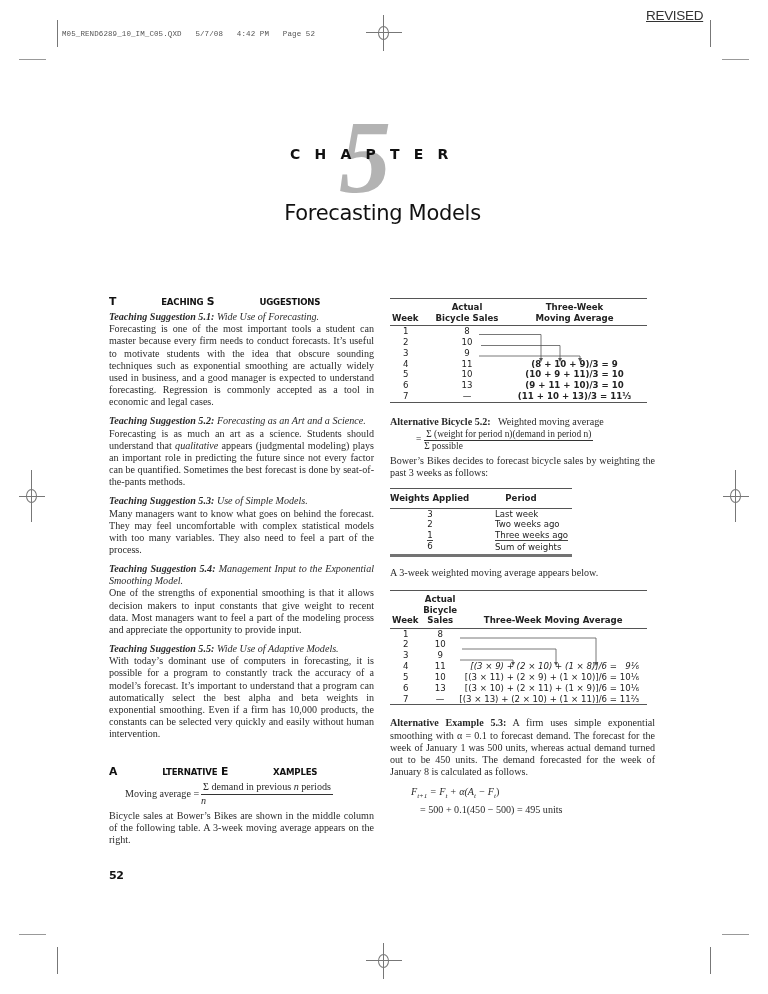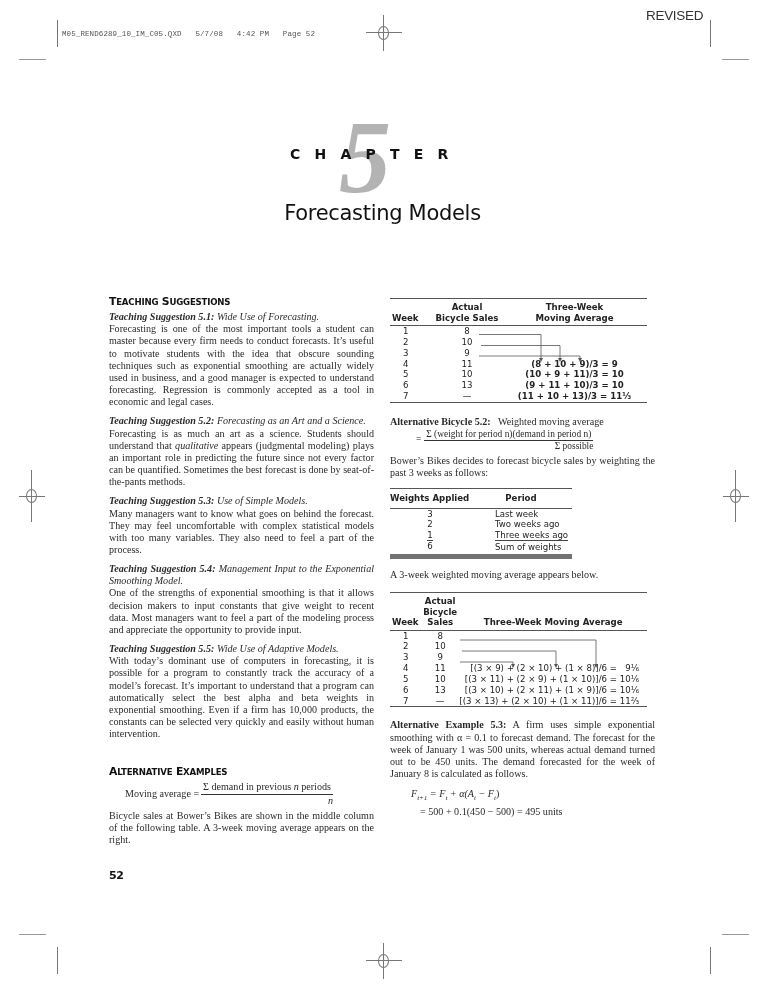--- a/index.html
+++ b/index.html
@@ -1,57 +1,57 @@
 <!DOCTYPE html>
 <html><head>
   <meta charset="utf-8">
   <style>
     * { box-sizing: border-box; margin: 0; padding: 0; }
     html, body { width: 768px; height: 994px; background: #ffffff; }
     body { position: relative; overflow: hidden; color: #222; font-family: "Liberation Serif", serif; }
 
     .slug { position: absolute; left: 62px; top: 30px; font-family: "Liberation Mono", monospace; font-size: 7.5px; color: #555; letter-spacing: 0.1px; white-space: pre; }
-    .revised { position: absolute; left: 646px; top: 8px; font-family: "Liberation Sans", sans-serif; font-size: 13.5px; color: #333; letter-spacing: -0.3px; }
+    .revised { position: absolute; left: 646px; top: 8px; font-family: "Liberation Sans", sans-serif; font-size: 13.5px; color: #333; letter-spacing: -0.3px; text-decoration: underline; }
     .vmark { position: absolute; width: 1px; background: #777; }
     .hmark { position: absolute; height: 1px; background: #999; }
 
     .reg { position: absolute; width: 36px; height: 36px; }
     .reg .h { position: absolute; left: 0; top: 17px; width: 36px; height: 1px; background: #777; }
     .reg .v { position: absolute; left: 17px; top: 0; width: 1px; height: 36px; background: #777; }
     .reg .c { position: absolute; left: 12px; top: 11px; width: 11px; height: 14px; border: 1px solid #777; border-radius: 50%; }
 
     .chapnum { position: absolute; left: 330px; top: 105px; width: 70px; text-align: center; font-family: "Liberation Serif", serif; font-style: italic; font-weight: bold; font-size: 104px; color: #b3b3b3; line-height: 1; }
     .chapword { position: absolute; left: 290px; top: 146px; width: 235px; font-family: "DejaVu Sans", sans-serif; font-weight: bold; font-size: 14px; letter-spacing: 14.2px; color: #111; }
     .title { position: absolute; left: 100px; top: 201px; width: 565px; text-align: center; font-family: "DejaVu Sans", sans-serif; font-size: 21px; color: #111; letter-spacing: -0.3px; }
 
     .col-left { position: absolute; left: 109px; top: 296px; width: 265px; font-size: 10.1px; line-height: 12.15px; text-align: justify; color: #2a2a2a; }
     .sec-head { font-family: "DejaVu Sans", sans-serif; font-weight: bold; font-size: 10.8px; color: #111; letter-spacing: -0.2px; margin-bottom: 3px; }
-    .sec-head .sc { font-size: 8.6px; }
+    .sec-head .sc { font-size: 8.6px; margin-left: 45px; }
     .ts { margin-bottom: 7px; }
     .ts-label { font-weight: bold; font-style: italic; }
     .ts-title { font-style: italic; }
     .ts p { text-align: justify; }
 
     .ae-label { font-weight: bold; }
     .formula { display: flex; align-items: center; margin: 1px 0 3px 16px; }
-    .frac { display: inline-flex; flex-direction: column; align-items: flex-end; }
+    .frac { display: inline-flex; flex-direction: column; align-items: flex-start; }
     .frac .num { border-bottom: 1px solid #333; padding: 0 2px; }
     .frac .den { font-style: italic; }
 
     .col-right { position: absolute; left: 390px; top: 298px; width: 265px; font-size: 10.1px; line-height: 12.15px; color: #2a2a2a; }
 
     table { border-collapse: collapse; font-family: "DejaVu Sans", sans-serif; font-size: 8.6px; color: #222; }
     .t1 { width: 257px; border-top: 1px solid #555; border-bottom: 1px solid #555; }
     .t1 th { font-weight: bold; font-size: 8.6px; line-height: 10.5px; padding: 3px 0 2px; border-bottom: 1.5px solid #555; vertical-align: bottom; }
     .t1 td { line-height: 10.85px; padding: 0; }
     .c-week { width: 42px; text-align: left; padding-left: 2px !important; }
     .c-sales { width: 58px; text-align: center; }
     .c-avg { text-align: center; font-weight: bold; }
 
-    .t2 { width: 182px; border-top: 1px solid #555; border-bottom: 5px solid #737373; }
+    .t2 { width: 182px; border-top: 1px solid #555; border-bottom: 3px solid #737373; }
     .t2 th { font-size: 8.6px; padding: 3px 0 3px; border-bottom: 1.5px solid #555; }
     .t2 td { line-height: 10.85px; }
     .t2 .w { text-align: center; width: 80px; }
     .t2 .p { text-align: left; padding-left: 25px; }
     .ul { border-bottom: 1px solid #444; }
 
     .rel { position: relative; }
     .arrows { position: absolute; left: 0; top: 0; pointer-events: none; }
 
     .para { text-align: justify; }
@@ -264,21 +264,21 @@
             <td style="text-align:right; padding-right:8px; white-space:pre;"></td>
           </tr>
         <tr>
             <td class="c-week" style="padding-left:13px !important;">3</td>
             <td class="c-sales">9</td>
             <td style="text-align:right; padding-right:8px; white-space:pre;"></td>
           </tr>
         <tr>
             <td class="c-week" style="padding-left:13px !important;">4</td>
             <td class="c-sales">11</td>
-            <td style="text-align:right; padding-right:8px; white-space:pre;">[(3 × 9) + (2 × 10) + (1 × 8)]/6 =   9⅙</td>
+            <td style="text-align:right; padding-right:8px; white-space:pre;font-style:italic;">[(3 × 9) + (2 × 10) + (1 × 8)]/6 =   9⅙</td>
           </tr>
         <tr>
             <td class="c-week" style="padding-left:13px !important;">5</td>
             <td class="c-sales">10</td>
             <td style="text-align:right; padding-right:8px; white-space:pre;">[(3 × 11) + (2 × 9) + (1 × 10)]/6 = 10⅙</td>
           </tr>
         <tr>
             <td class="c-week" style="padding-left:13px !important;">6</td>
             <td class="c-sales">13</td>
             <td style="text-align:right; padding-right:8px; white-space:pre;">[(3 × 10) + (2 × 11) + (1 × 9)]/6 = 10⅙</td>

